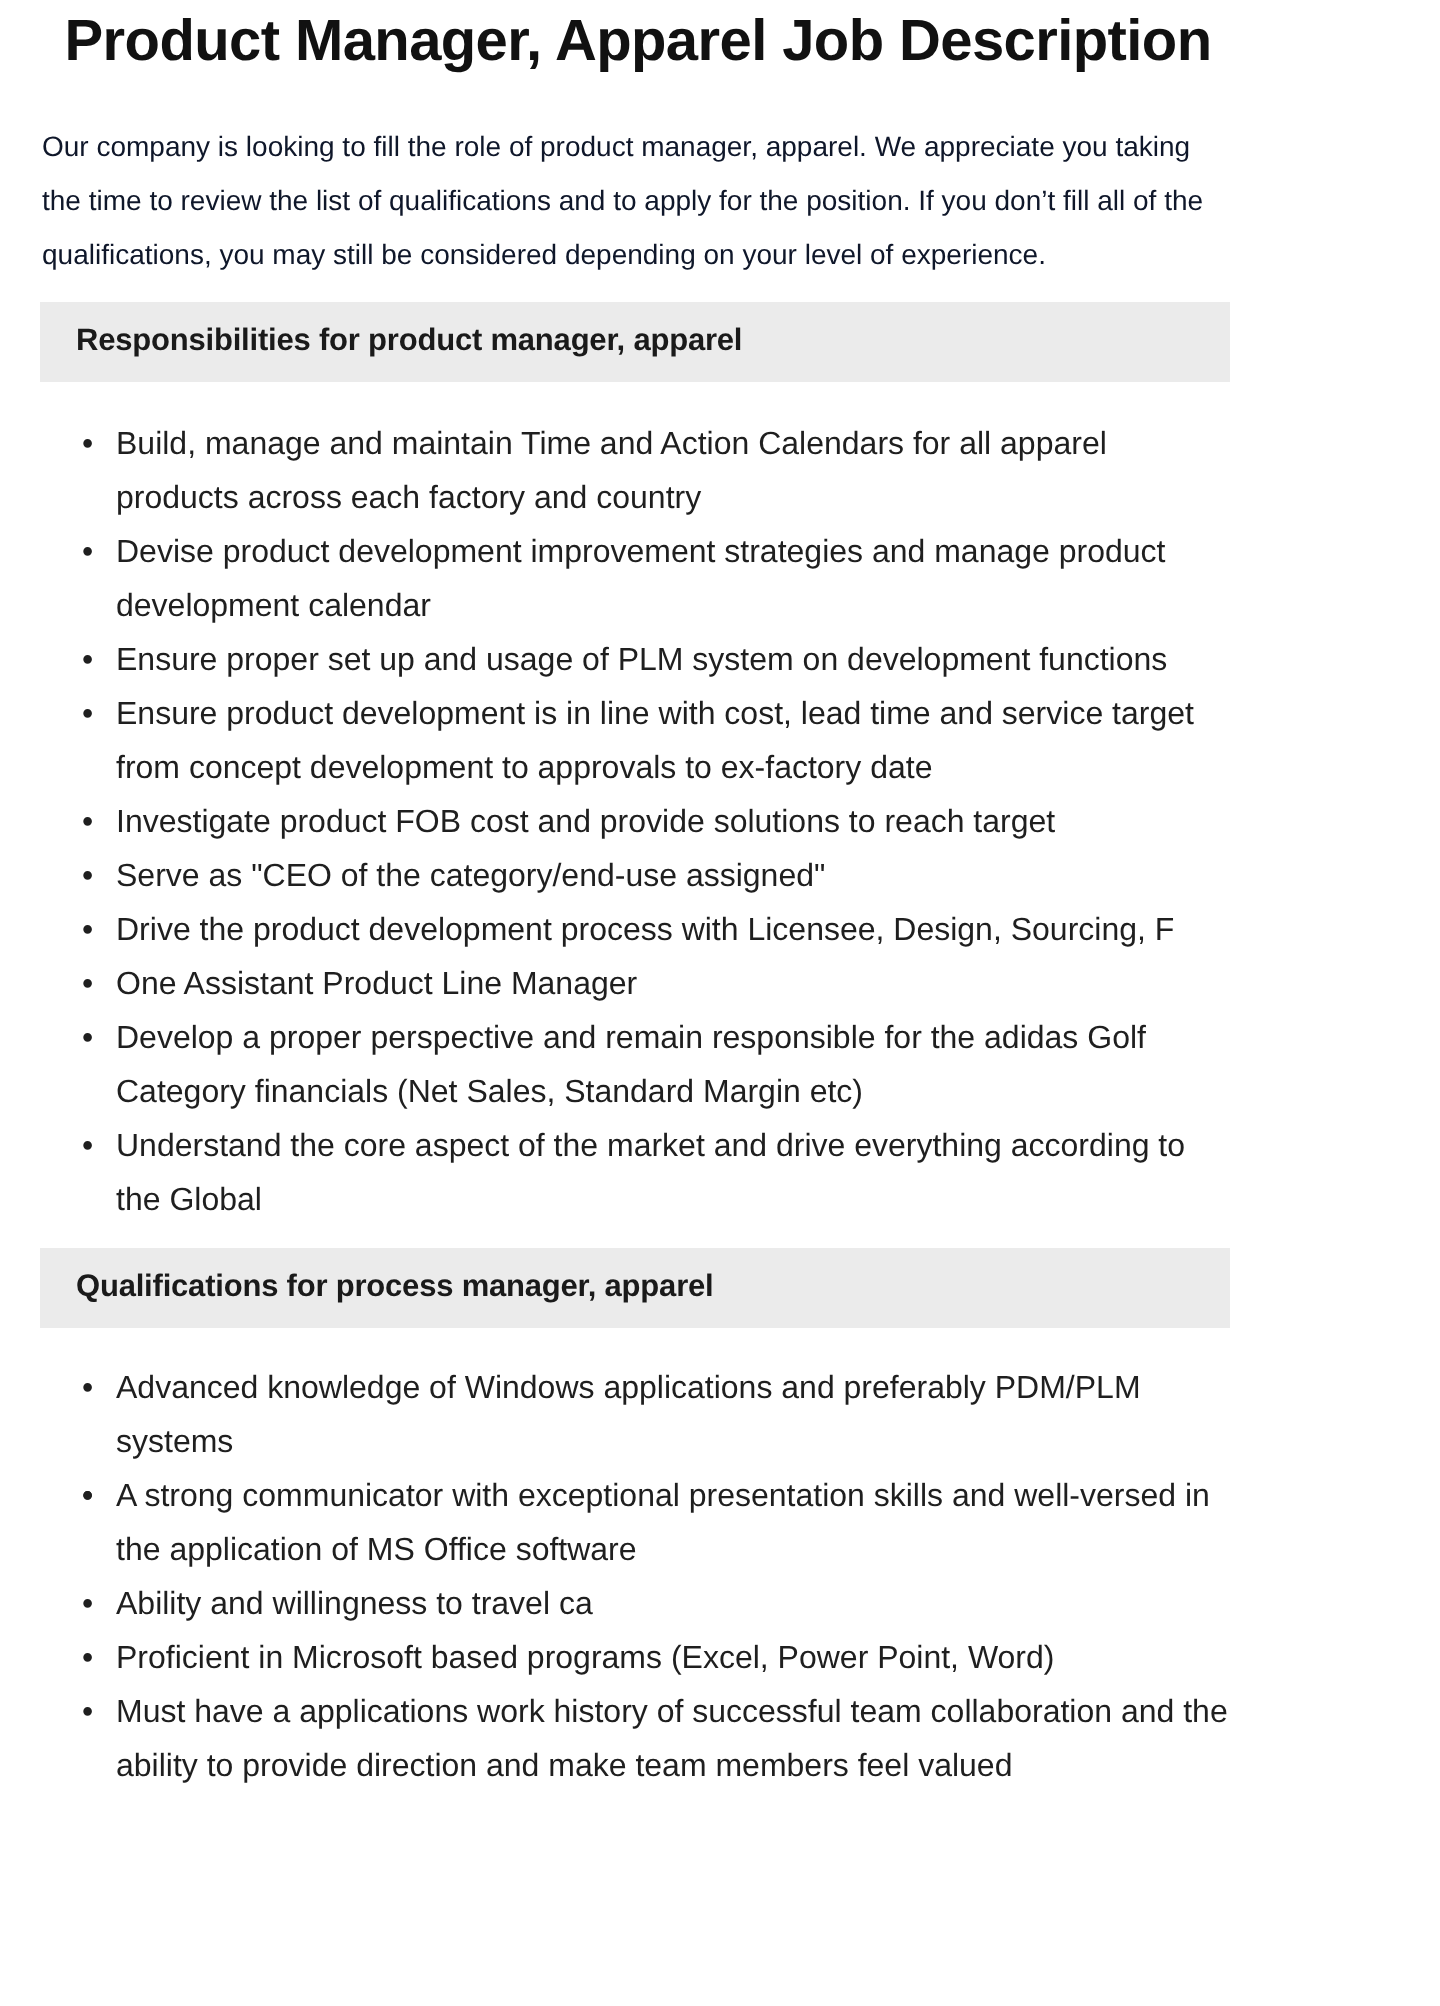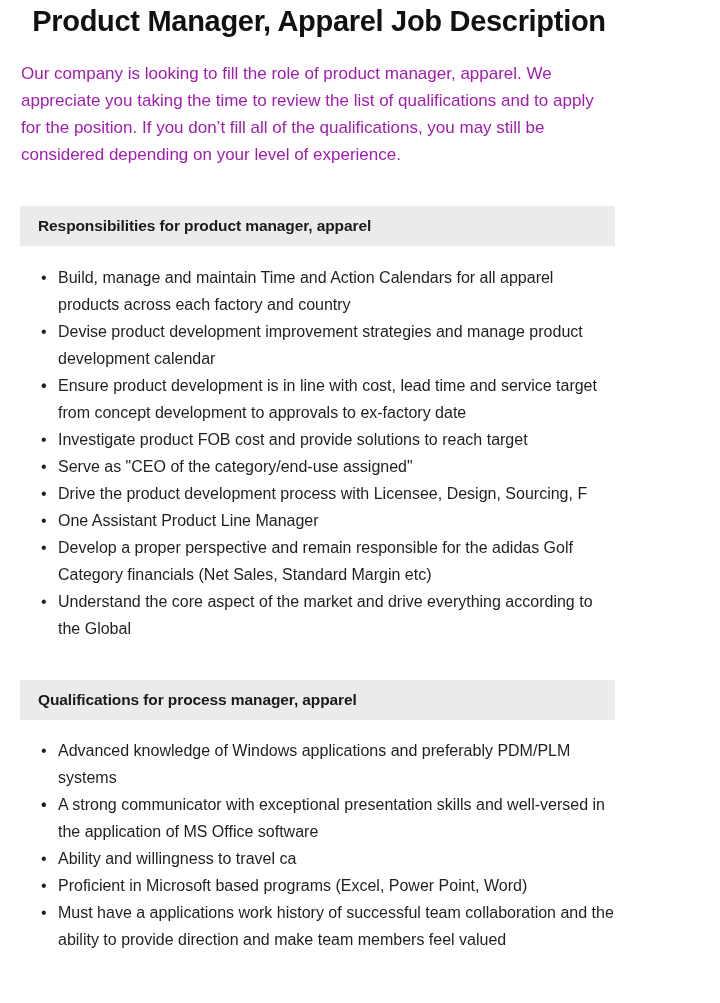--- a/index.html
+++ b/index.html
@@ -24,29 +24,29 @@
     font-weight: bold;
     text-align: center;
     letter-spacing: -0.3px;
     line-height: 1.18;
     margin: 4px 0 0 0;
     padding: 0 18px;
     color: #111111;
     box-sizing: border-box;
   }
   .intro {
-    font-size: 17px;
+    font-size: 14px;
     line-height: 27px;
-    color: #a21caf;
+    color: #0f172a;
     margin: 22px 0 0 0;
     padding: 0 22px 0 21px;
     box-sizing: border-box;
   }
   .section {
-    margin-top: 38px;
+    margin-top: 10px;
   }
   .section-header {
     background: #ebebeb;
     margin: 0 23px 0 20px;
     height: 40px;
     display: flex;
     align-items: center;
     padding: 0 0 0 18px;
     box-sizing: border-box;
   }
@@ -101,20 +101,21 @@
       <li class="bullet-item">
         <span class="bullet-marker">•</span>
         <span>Build, manage and maintain Time and Action Calendars for all apparel products across each factory and country</span>
       </li>
       <li class="bullet-item">
         <span class="bullet-marker">•</span>
         <span>Devise product development improvement strategies and manage product development calendar</span>
       </li>
       <li class="bullet-item">
         <span class="bullet-marker">•</span>
+        <span>Ensure proper set up and usage of PLM system on development functions</span>
       </li>
       <li class="bullet-item">
         <span class="bullet-marker">•</span>
         <span>Ensure product development is in line with cost, lead time and service target from concept development to approvals to ex-factory date</span>
       </li>
       <li class="bullet-item">
         <span class="bullet-marker">•</span>
         <span>Investigate product FOB cost and provide solutions to reach target</span>
       </li>
       <li class="bullet-item">

